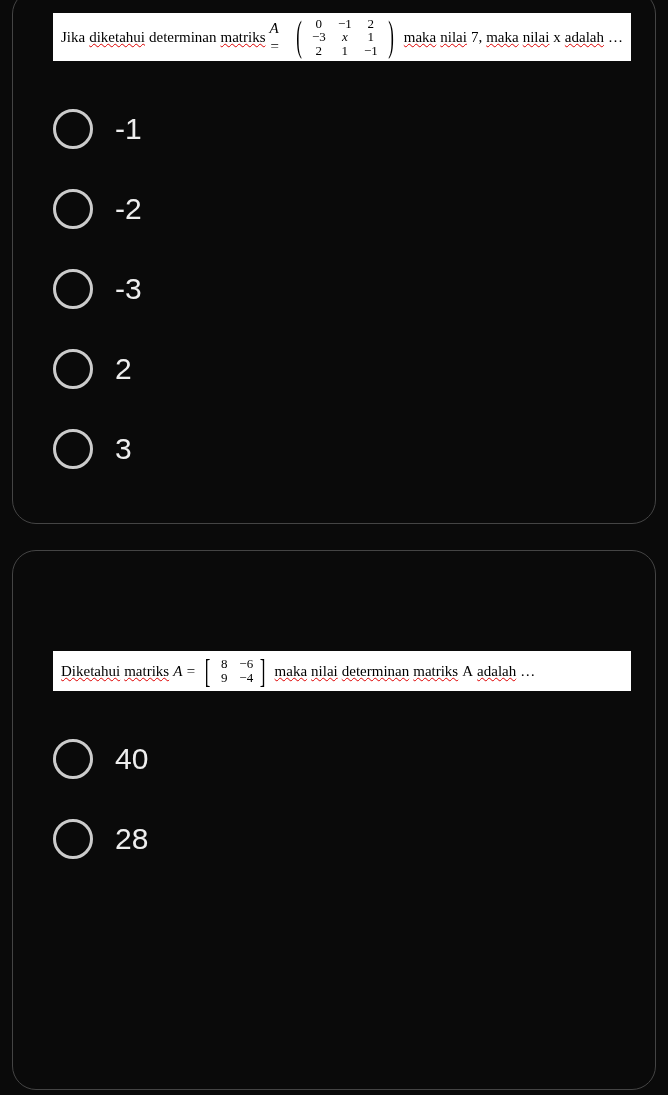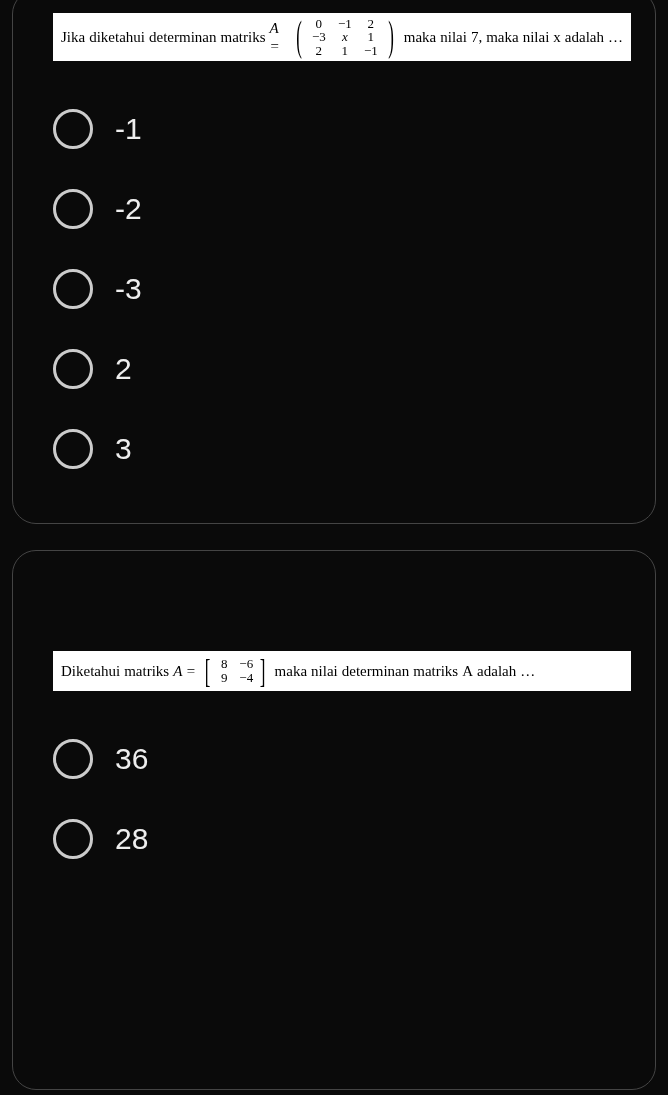--- a/index.html
+++ b/index.html
@@ -39,20 +39,21 @@
   }
   .q1 .question-image {
     margin-top: 22px;
     height: 48px;
   }
   .q2 .question-image {
     margin-top: 100px;
     height: 40px;
   }
   .underline-red {
+    text-decoration: underline;
     text-decoration-color: #d00;
     text-decoration-style: wavy;
     text-decoration-thickness: 1px;
   }
   .matrix {
     display: inline-flex;
     align-items: center;
     margin: 0 2px;
   }
   .paren {
@@ -194,20 +195,20 @@
     <span class="underline-red">nilai</span>
     <span class="underline-red">determinan</span>
     <span class="underline-red">matriks</span>
     <span>A</span>
     <span class="underline-red">adalah</span>
     <span>…</span>
   </div>
   <div class="options">
     <div class="option">
       <div class="radio"></div>
-      <div class="option-label">36</div>
+      <div class="option-label">40</div>
     </div>
     <div class="option">
       <div class="radio"></div>
       <div class="option-label">28</div>
     </div>
   </div>
 </div>
 
 </body></html>

